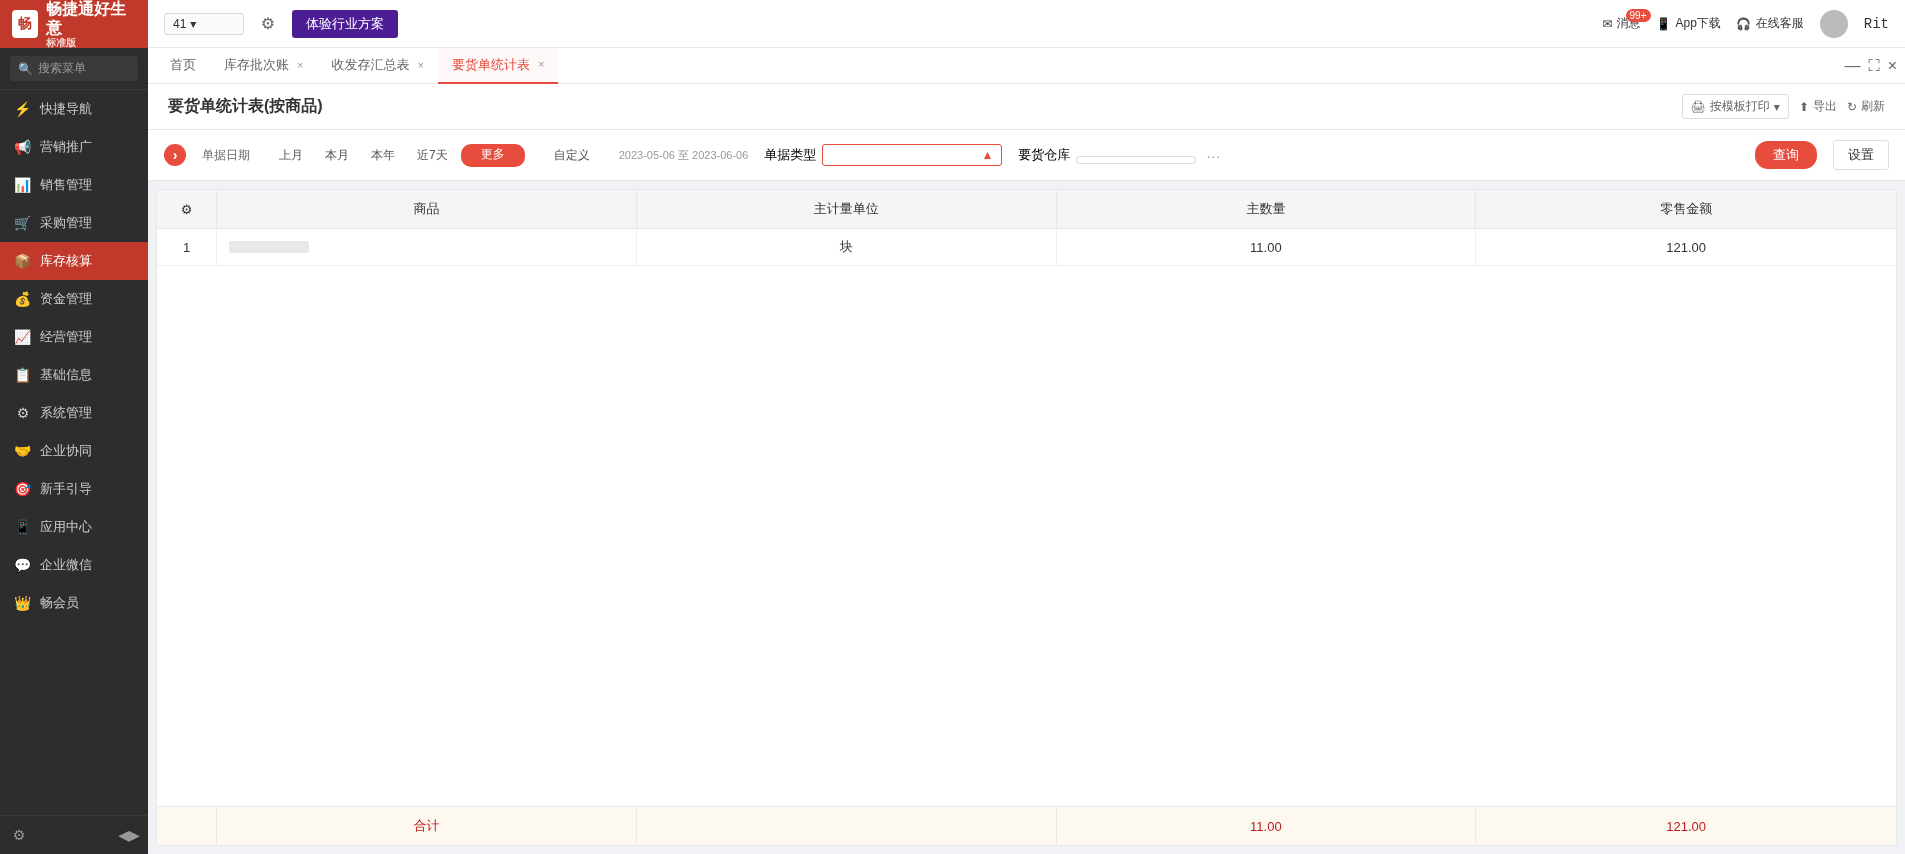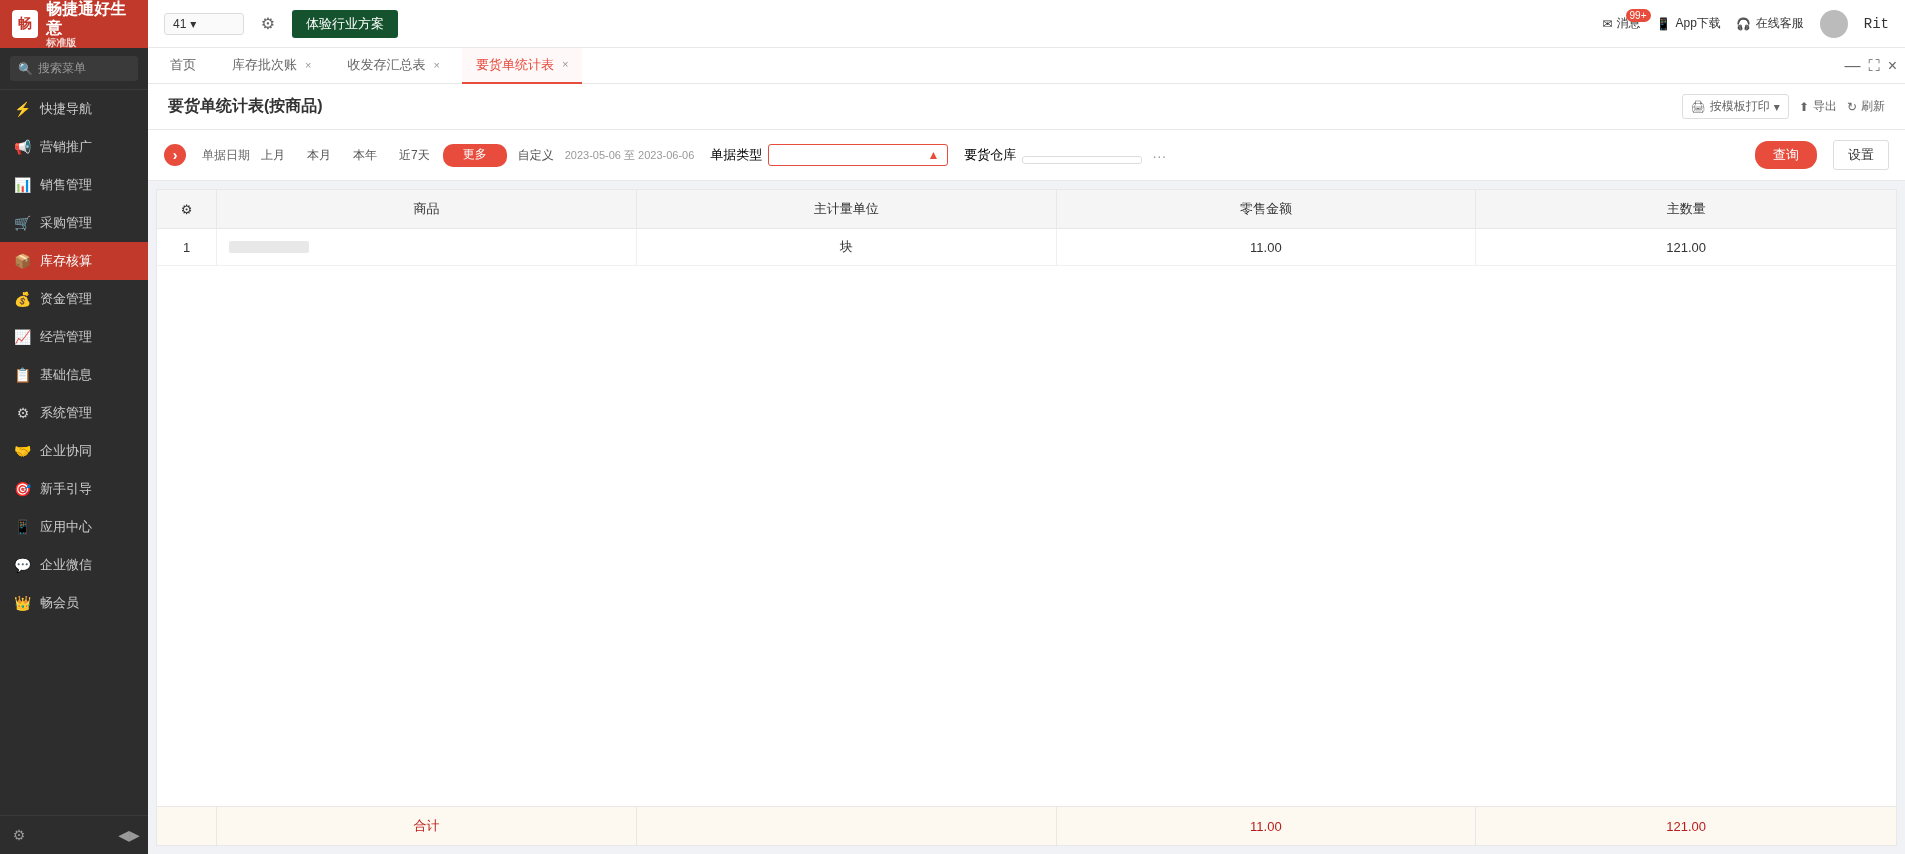--- a/index.html
+++ b/index.html
@@ -111,21 +111,21 @@
       cursor: pointer;
       background: #fafafa;
       min-width: 80px;
     }
     .gear-btn {
       width: 28px; height: 28px;
       display: flex; align-items: center; justify-content: center;
       cursor: pointer; color: #666; font-size: 16px;
     }
     .industry-btn {
-      background: #14532d;
+      background: #4c1d95;
       color: white;
       border: none;
       padding: 5px 14px;
       border-radius: 3px;
       font-size: 13px;
       cursor: pointer;
     }
     .topbar-right { display: flex; align-items: center; gap: 16px; }
     .msg-btn { display: flex; align-items: center; gap: 4px; font-size: 12px; color: #333; cursor: pointer; position: relative; }
     .badge { background: #e74c3c; color: white; font-size: 10px; padding: 1px 4px; border-radius: 8px; position: absolute; top: -6px; right: -10px; }
@@ -133,21 +133,21 @@
     .avatar { width: 28px; height: 28px; background: #bbb; border-radius: 50%; }
 
     
     .tabs-bar {
       background: #fff;
       border-bottom: 1px solid #e8e8e8;
       display: flex;
       align-items: center;
       padding: 0 0 0 8px;
       height: 36px;
-      gap: 8px;
+      gap: 0;
     }
     .tab {
       padding: 0 14px;
       height: 36px;
       display: flex;
       align-items: center;
       gap: 6px;
       font-size: 13px;
       color: #666;
       cursor: pointer;
@@ -204,21 +204,21 @@
       position: relative;
     }
     .filter-toggle-btn {
       width: 22px; height: 22px;
       background: #e74c3c;
       color: white;
       border-radius: 50%;
       display: flex; align-items: center; justify-content: center;
       cursor: pointer; font-size: 14px; font-weight: bold;
     }
-    .filter-group { display: flex; align-items: center; gap: 2px; font-size: 12px; color: #666; }
+    .filter-group { display: flex; align-items: center; gap: 20px; font-size: 12px; color: #666; }
     .filter-label { white-space: nowrap; }
     .date-quick-btns { display: flex; gap: 4px; }
     .date-quick-btn {
       padding: 2px 8px; border-radius: 3px;
       cursor: pointer; font-size: 12px; color: #555;
       border: 1px solid transparent;
     }
     .date-quick-btn.more {
       background: #e74c3c; color: white; border-radius: 10px; border: none; padding: 2px 20px;
     }
@@ -539,22 +539,22 @@
       <button class="query-btn">查询</button>
       <button class="settings-btn">设置</button>
 
     </div>
 
     <div class="table-area">
       <div class="table-header">
         <div class="th gear">⚙</div>
         <div class="th">商品</div>
         <div class="th">主计量单位</div>
+        <div class="th">主数量</div>
         <div class="th">零售金额</div>
-        <div class="th">主数量</div>
       </div>
 
       <div class="table-body">
         <div class="table-row">
           <div class="td">1</div>
           <div class="td product">
             <div class="product-placeholder"></div>
           </div>
           <div class="td">块</div>
           <div class="td">11.00</div>

